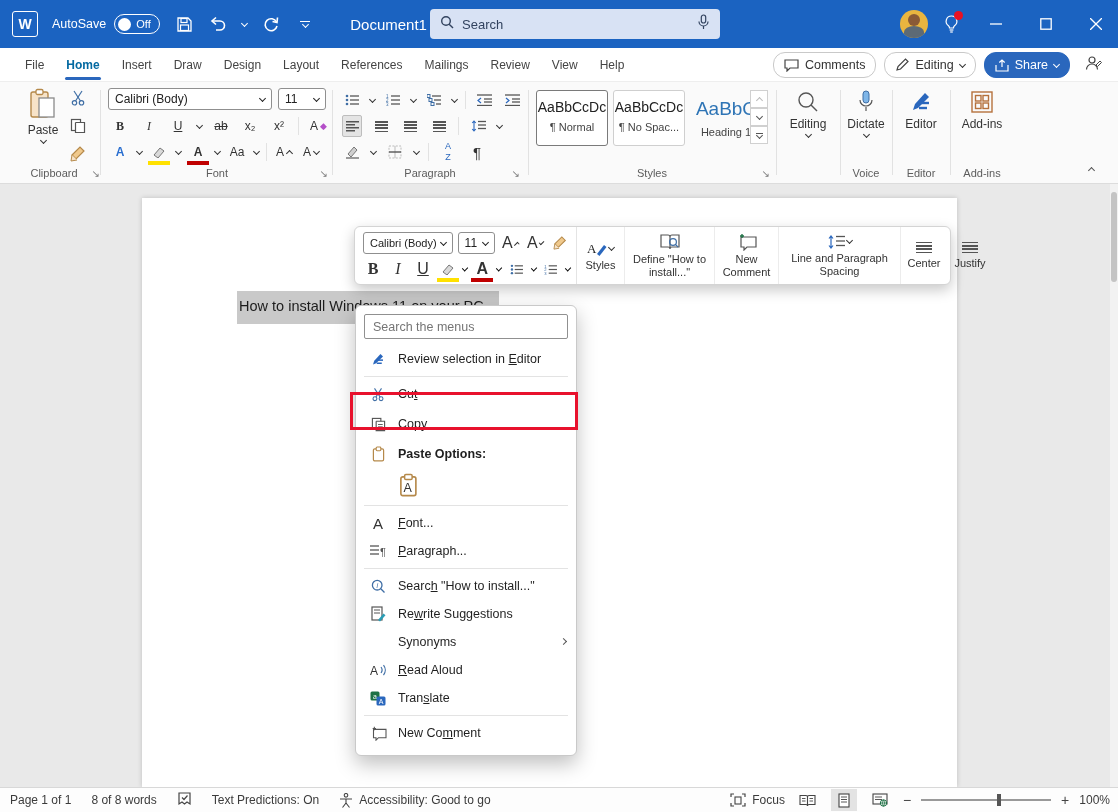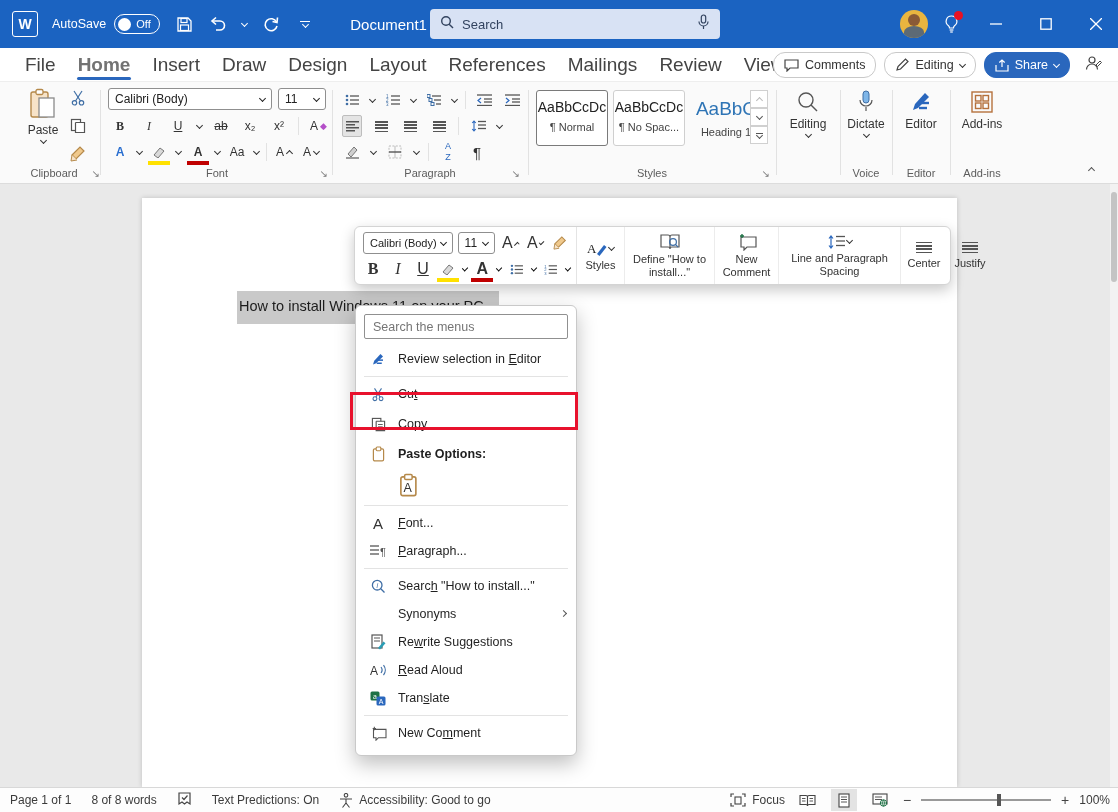--- a/index.html
+++ b/index.html
@@ -27,22 +27,22 @@
   .avatar { width:28px; height:28px; border-radius:50%; background:#e9b53f; position:relative; overflow:hidden; }
   .avatar::before { content:""; position:absolute; left:8px; top:4px; width:12px; height:12px; border-radius:50%; background:#8a5a36; }
   .avatar::after { content:""; position:absolute; left:4px; top:16px; width:20px; height:12px; border-radius:50% 50% 0 0; background:#5d6a75; }
   .bulb-wrap { position:relative; width:34px; height:34px; display:flex; align-items:center; justify-content:center; }
   .red-dot { position:absolute; top:4px; right:5px; width:9px; height:9px; background:#e81123; border-radius:50%; }
   .winbtn { width:44px; height:48px; display:flex; align-items:center; justify-content:center; }
 
   
   .tabrow { position:absolute; top:48px; left:0; width:1118px; height:34px; background:#ffffff; display:flex; align-items:center; border-bottom:1px solid #eee; }
   .tabs { display:flex; align-items:center; padding-left:14px; }
-  .tab { padding:0 11px; font-size:19px; color:#444; height:34px; display:flex; align-items:center; position:relative; }
-  .tab.active { color:#737373; font-weight:700; }
+  .tab { padding:0 11px; font-size:12px; color:#444; height:34px; display:flex; align-items:center; position:relative; }
+  .tab.active { color:#0369a1; font-weight:700; }
   .tab.active::after { content:""; position:absolute; left:10px; right:10px; bottom:2px; height:3px; border-radius:2px; background:#2a67bd; }
   .tabrow-right { position:absolute; right:10px; top:52px; display:flex; align-items:center; gap:8px; }
   .pillbtn { height:26px; border:1px solid #c9c9c9; border-radius:12px; background:#fff; display:flex; align-items:center; gap:6px; padding:0 10px; font-size:12.5px; color:#333; }
   .pillbtn.share { background:#2a67bd; border-color:#2a67bd; color:#fff; }
 
   
   .ribbon { position:absolute; top:82px; left:0; width:1118px; height:102px; background:#fafafa; border-bottom:1px solid #dcdcdc; font-size:12px; color:#333; }
   .vsep { position:absolute; top:8px; bottom:8px; width:1px; background:#e2e2e2; }
   .grp-label { position:absolute; bottom:4px; left:0; right:0; text-align:center; font-size:11px; color:#5c5c5c; }
   .launcher { position:absolute; bottom:4px; font-size:10px; color:#777; }
@@ -728,37 +728,37 @@
         <svg width="15" height="15" viewBox="0 0 15 15">
           <circle cx="6.2" cy="6.2" r="4.8" fill="none" stroke="#3f6ea5" stroke-width="1.3"></circle>
           <line x1="9.8" y1="9.8" x2="13.5" y2="13.5" stroke="#3f6ea5" stroke-width="1.3"></line>
           <text x="6.2" y="8.6" font-size="7" fill="#3f6ea5" text-anchor="middle" font-style="italic">i</text>
         </svg>
       </span>
     <span class="lbl"><span>Searc</span><u>h</u><span> "How to install..."</span></span>
   </div>
 
   <div class="mi">
-    <span class="ic"></span>
-    <span class="lbl">Synonyms</span>
-    <span class="sub-arrow">
-        <span class="chev right"></span>
-      </span>
-  </div>
-
-  <div class="mi">
     <span class="ic">
         <svg width="15" height="16" viewBox="0 0 15 16">
           <rect x="1" y="1" width="10" height="13" fill="#fff" stroke="#555" stroke-width="1.2"></rect>
           <line x1="3" y1="4" x2="9" y2="4" stroke="#555" stroke-width="1"></line>
           <line x1="3" y1="7" x2="9" y2="7" stroke="#555" stroke-width="1"></line>
           <path d="M7 14 L12.5 7.5 l2 1.8 L9 15.5 z" fill="#2a9db5"></path>
         </svg>
       </span>
     <span class="lbl"><span>Re</span><u>w</u><span>rite Suggestions</span></span>
+  </div>
+
+  <div class="mi">
+    <span class="ic"></span>
+    <span class="lbl">Synonyms</span>
+    <span class="sub-arrow">
+        <span class="chev right"></span>
+      </span>
   </div>
 
   <div class="mi">
     <span class="ic">
         <svg width="17" height="14" viewBox="0 0 17 14">
           <text x="0" y="12" font-size="12" fill="#333">A</text>
           <path d="M11 4 a5 5 0 0 1 0 6 M13.5 2 a8 8 0 0 1 0 10" fill="none" stroke="#3f6ea5" stroke-width="1.2"></path>
         </svg>
       </span>
     <span class="lbl"><span></span><u>R</u><span>ead Aloud</span></span>

